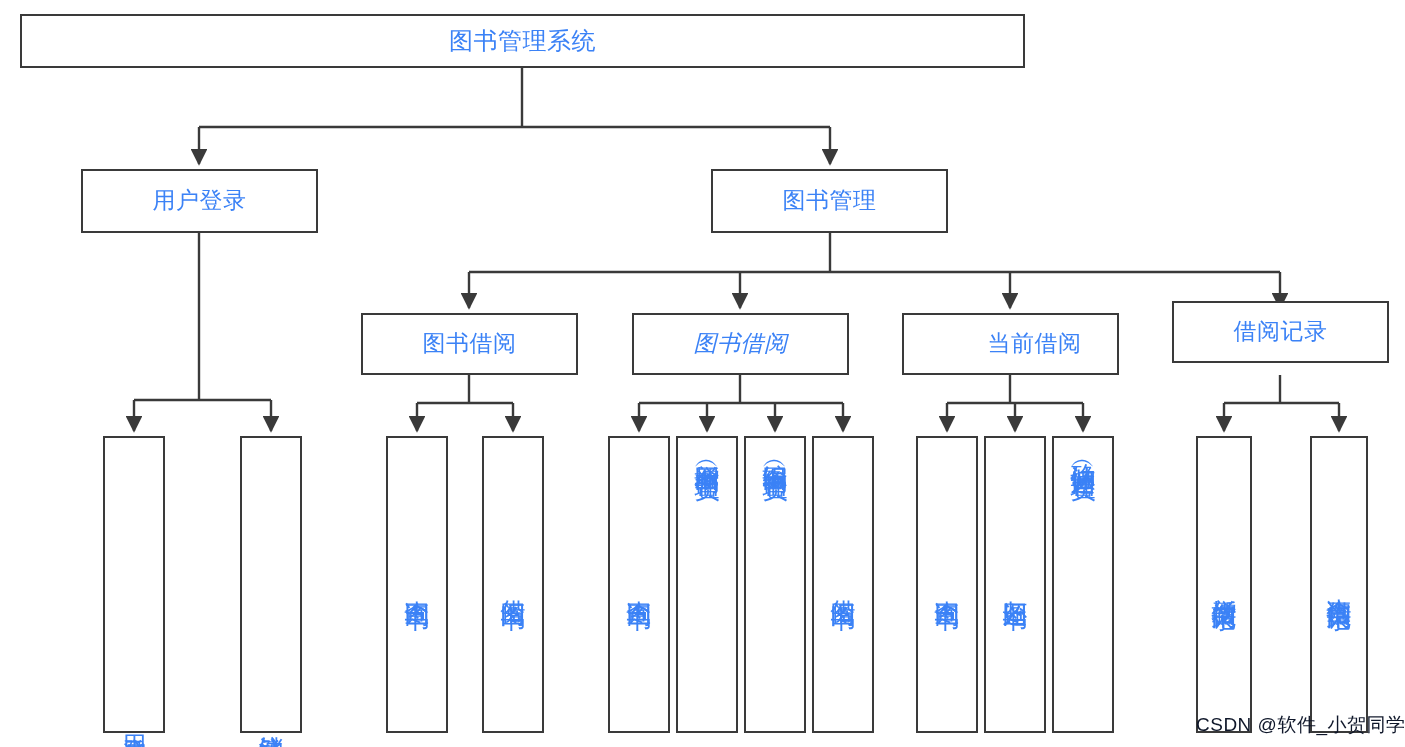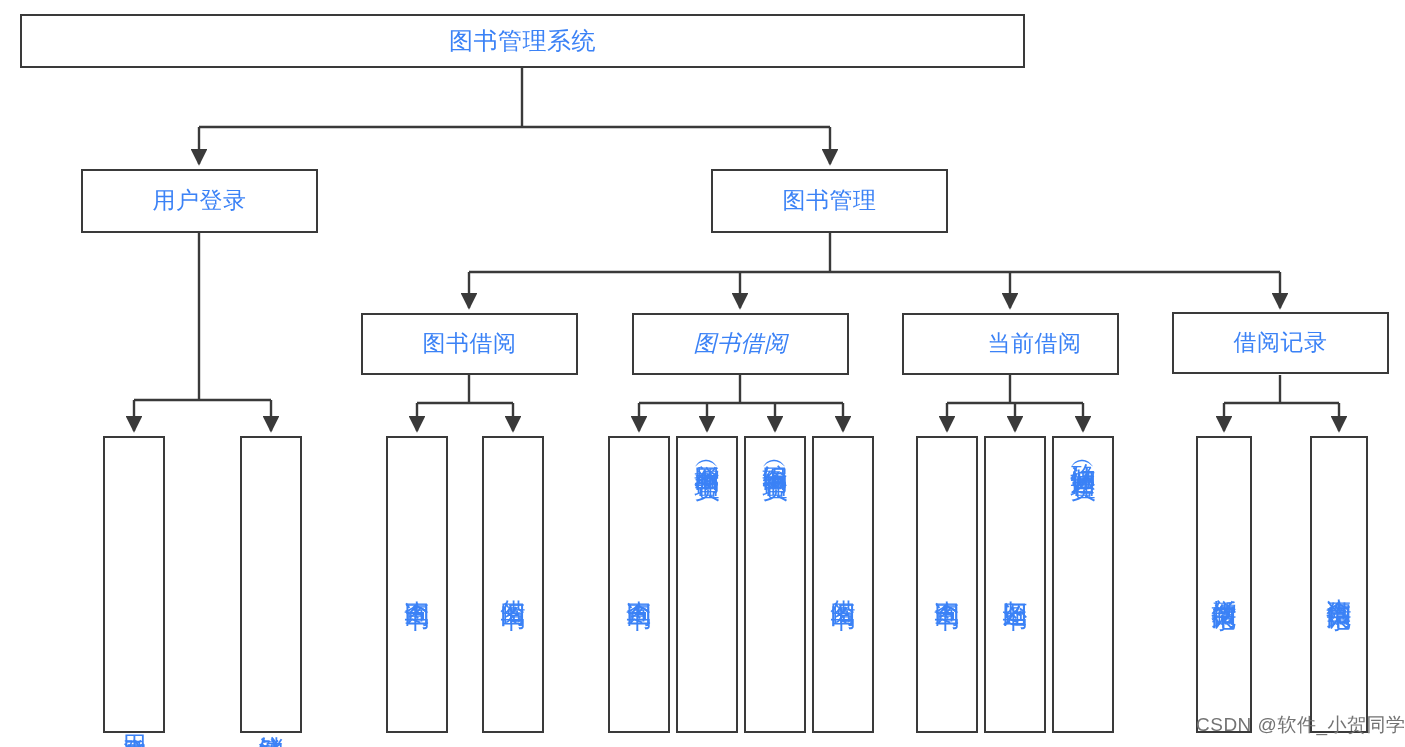--- a/index.html
+++ b/index.html
@@ -60,21 +60,21 @@
     justify-content: flex-start;
   }
   .label {
     display: block;
   }
   .watermark {
     position: absolute;
     left: 1196px;
     top: 712px;
     font-size: 19px;
-    color: #737373;
+    color: #0f172a;
     white-space: nowrap;
     letter-spacing: 0.5px;
     pointer-events: none;
   }
 </style>
 </head>
 <body>
 
 <div id="canvas">
 
@@ -141,21 +141,21 @@
 
   <div class="node horiz" style="left:361px; top:313px; width:217px; height:62px;">
     <span class="label">图书借阅</span>
   </div>
   <div class="node horiz" style="left:632px; top:313px; width:217px; height:62px;font-style:italic;">
     <span class="label">图书借阅</span>
   </div>
   <div class="node horiz" style="left:902px; top:313px; width:217px; height:62px;padding-left:48px;">
     <span class="label">当前借阅</span>
   </div>
-  <div class="node horiz" style="left:1172px; top:312px; width:217px; height:62px;">
+  <div class="node horiz" style="left:1172px; top:301px; width:217px; height:62px;">
     <span class="label">借阅记录</span>
   </div>
 
   <div class="node vert bottomish" style="left:103px; top:436px; width:62px; height:297px;">
     <span class="label">用户登录</span>
   </div>
   <div class="node vert bottomish" style="left:240px; top:436px; width:62px; height:297px;">
     <span class="label">注销登录</span>
   </div>
 

